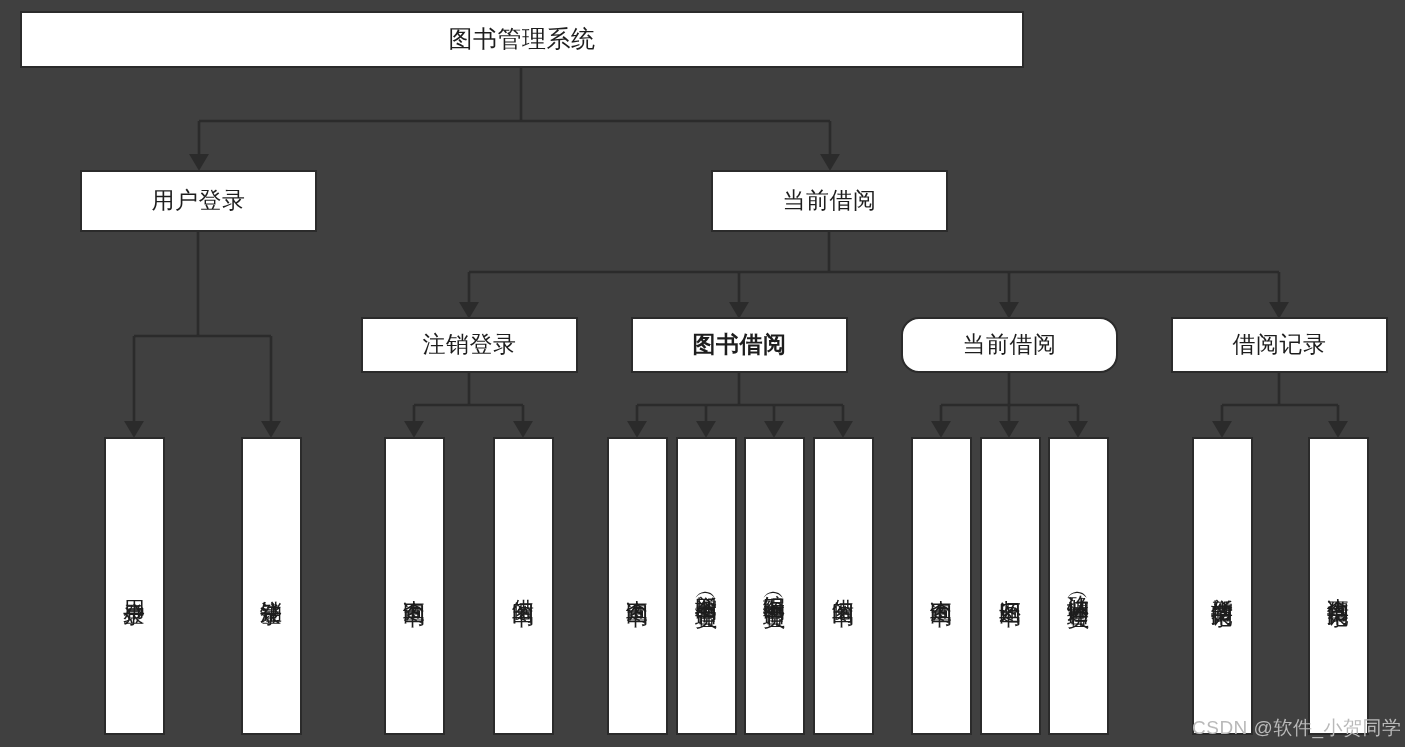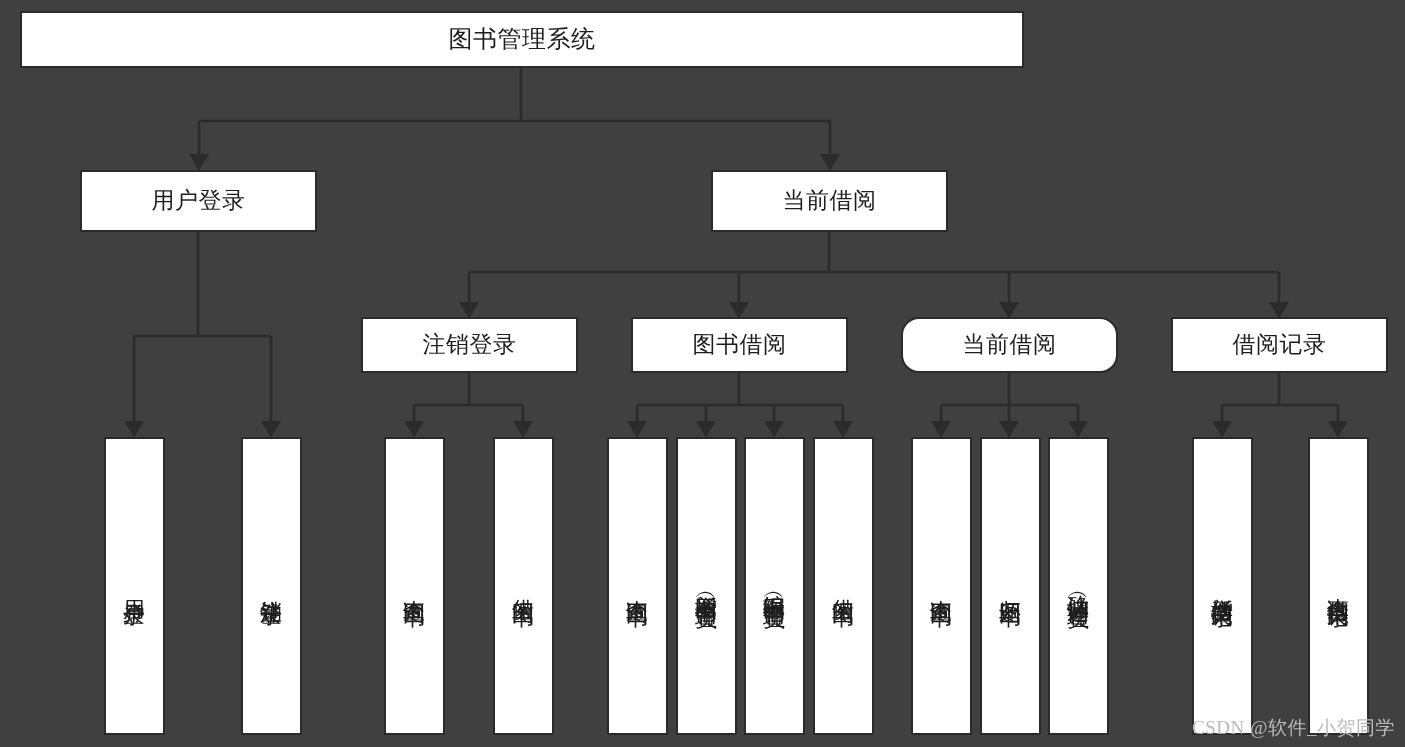--- a/index.html
+++ b/index.html
@@ -136,21 +136,21 @@
   <div class="node horiz" style="left:80px; top:170px; width:237px; height:62px;">
     <span class="node-label">用户登录</span>
   </div>
   <div class="node horiz" style="left:711px; top:170px; width:237px; height:62px;">
     <span class="node-label">当前借阅</span>
   </div>
 
   <div class="node horiz" style="left:361px; top:317px; width:217px; height:56px;">
     <span class="node-label">注销登录</span>
   </div>
-  <div class="node horiz" style="left:631px; top:317px; width:217px; height:56px;">
+  <div class="node horiz" style="left:631px; top:317px; width:217px; height:56px;font-weight:bold;">
     <span class="node-label">图书借阅</span>
   </div>
   <div class="node horiz" style="left:901px; top:317px; width:217px; height:56px;border-radius:18px;">
     <span class="node-label">当前借阅</span>
   </div>
   <div class="node horiz" style="left:1171px; top:317px; width:217px; height:56px;">
     <span class="node-label">借阅记录</span>
   </div>
 
   <div class="node vert" style="left:104px; top:437px; width:61px; height:298px;">
@@ -190,15 +190,15 @@
     <span class="node-label">确认归还（管理员）</span>
   </div>
 
   <div class="node vert" style="left:1192px; top:437px; width:61px; height:298px;">
     <span class="node-label">新增借阅记录</span>
   </div>
   <div class="node vert" style="left:1308px; top:437px; width:61px; height:298px;">
     <span class="node-label">查询借阅记录</span>
   </div>
 
-  <div class="watermark" style="left:1192px; top:715px;font-family:Liberation Serif, serif;">CSDN @软件_小贺同学</div>
+  <div class="watermark" style="left:1192px; top:715px;">CSDN @软件_小贺同学</div>
 
 </div>
 
 </body></html>

